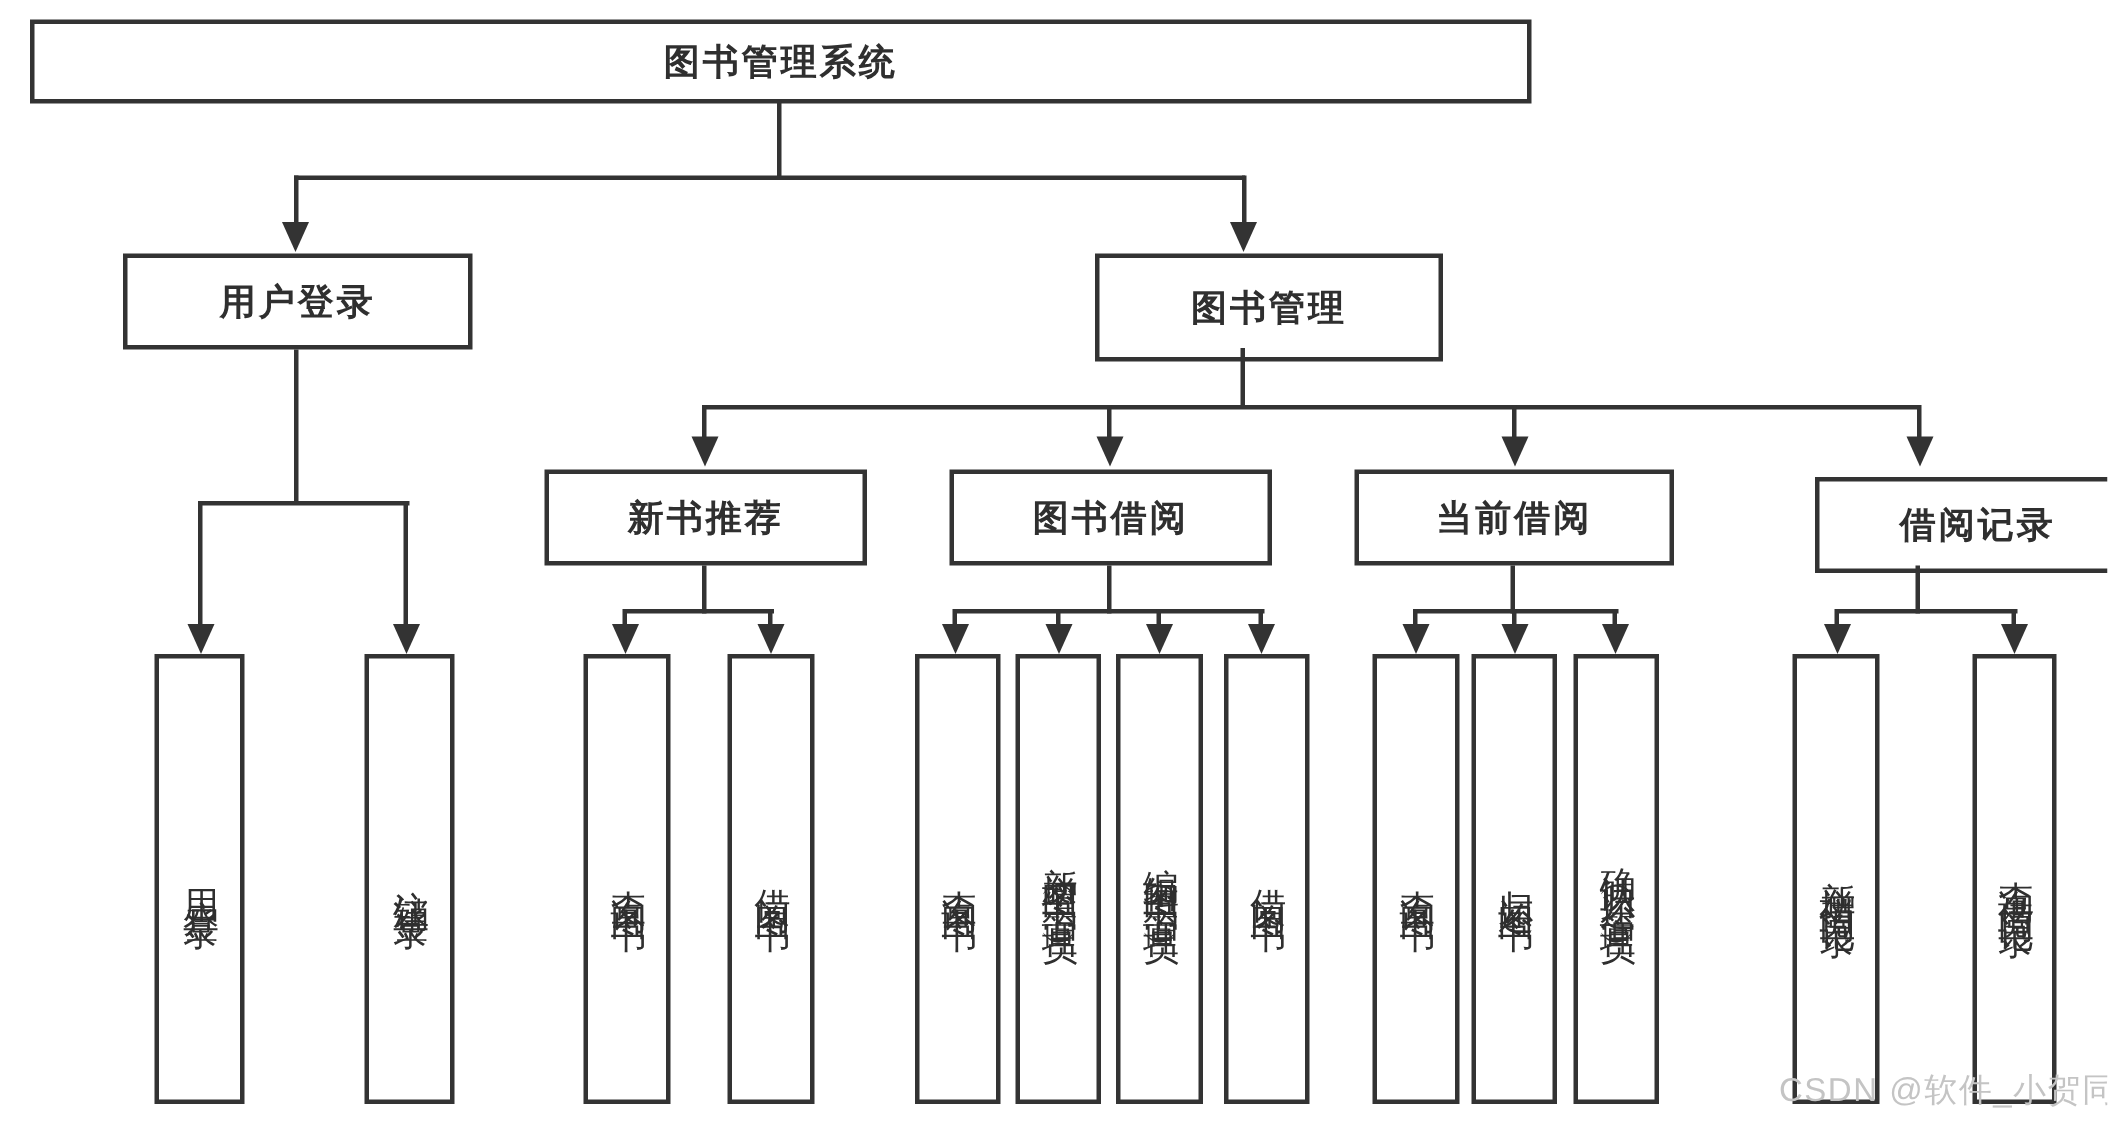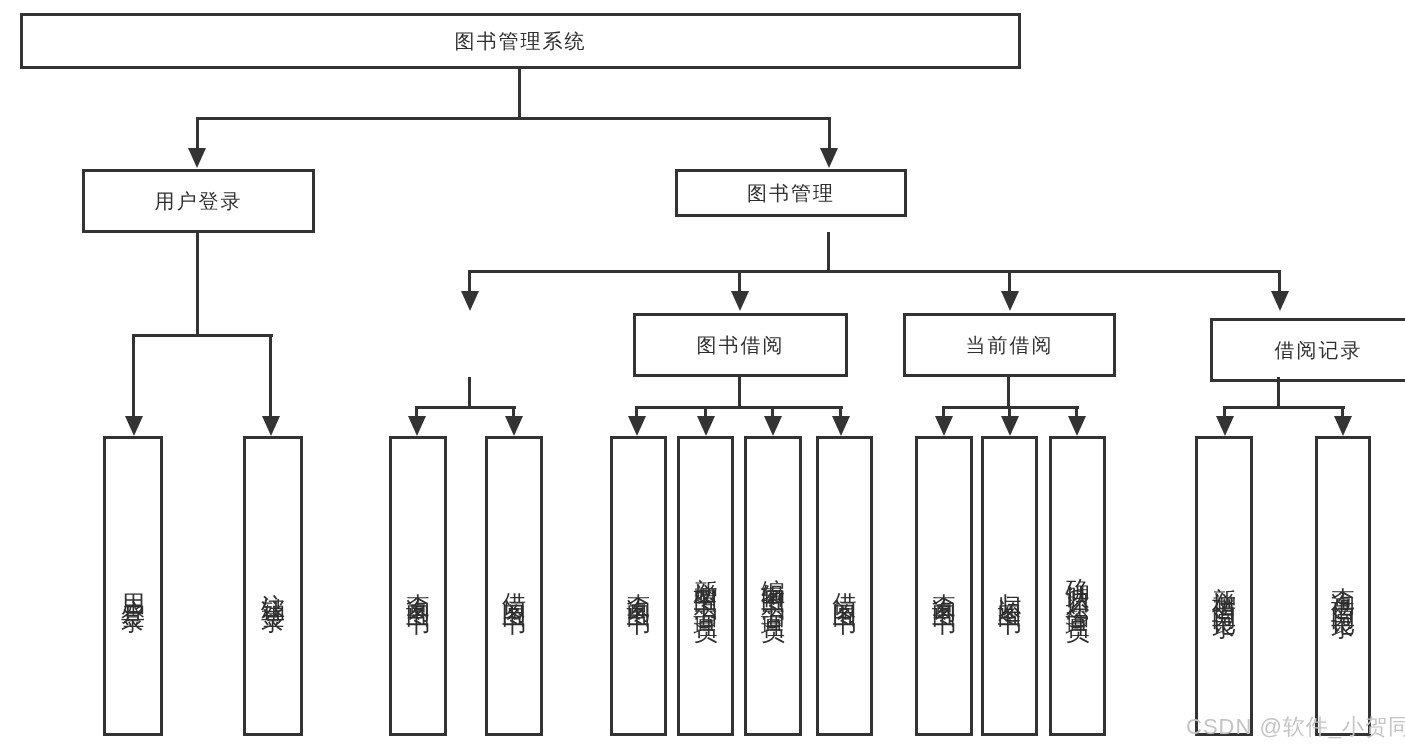--- a/index.html
+++ b/index.html
@@ -10,23 +10,24 @@
     overflow:hidden;
     font-family:"Liberation Sans","DejaVu Sans",sans-serif;
     color:#2f2f2f;
   }
   .box{
     position:absolute;
     box-sizing:border-box;
     border:3px solid #333333;
     background:#ffffff;
     display:flex;align-items:center;justify-content:center;
-    font-size:20px;
+    font-size:24px;
     letter-spacing:2px;
     color:#2f2f2f;
+    font-weight:bold;
   }
   .vbox{
     position:absolute;
     box-sizing:border-box;
     border:3px solid #333333;
     background:#ffffff;
     display:flex;align-items:center;justify-content:center;
   }
   .vbox .vtxt{
     writing-mode:vertical-rl;
@@ -60,24 +61,27 @@
 
 <div id="canvas">
 
   <div class="box" style="left:20px;top:13px;width:1001px;height:56px;">
     <span>图书管理系统</span>
   </div>
 
   <div class="box" style="left:82px;top:169px;width:233px;height:64px;">
     <span>用户登录</span>
   </div>
-  <div class="box" style="left:675px;top:169px;width:232px;height:48px;">
+  <div class="box" style="left:730px;top:169px;width:232px;height:72px;">
     <span>图书管理</span>
   </div>
 
+  <div class="box" style="left:363px;top:313px;width:215px;height:64px;">
+    <span>新书推荐</span>
+  </div>
   <div class="box" style="left:903px;top:313px;width:213px;height:64px;">
     <span>当前借阅</span>
   </div>
   <div class="box" style="left:633px;top:313px;width:215px;height:64px;">
     <span>图书借阅</span>
   </div>
   <div class="box" style="left:1170px;top:318px;width:217px;height:64px;margin-left:40px;">
     <span>借阅记录</span>
   </div>
 

